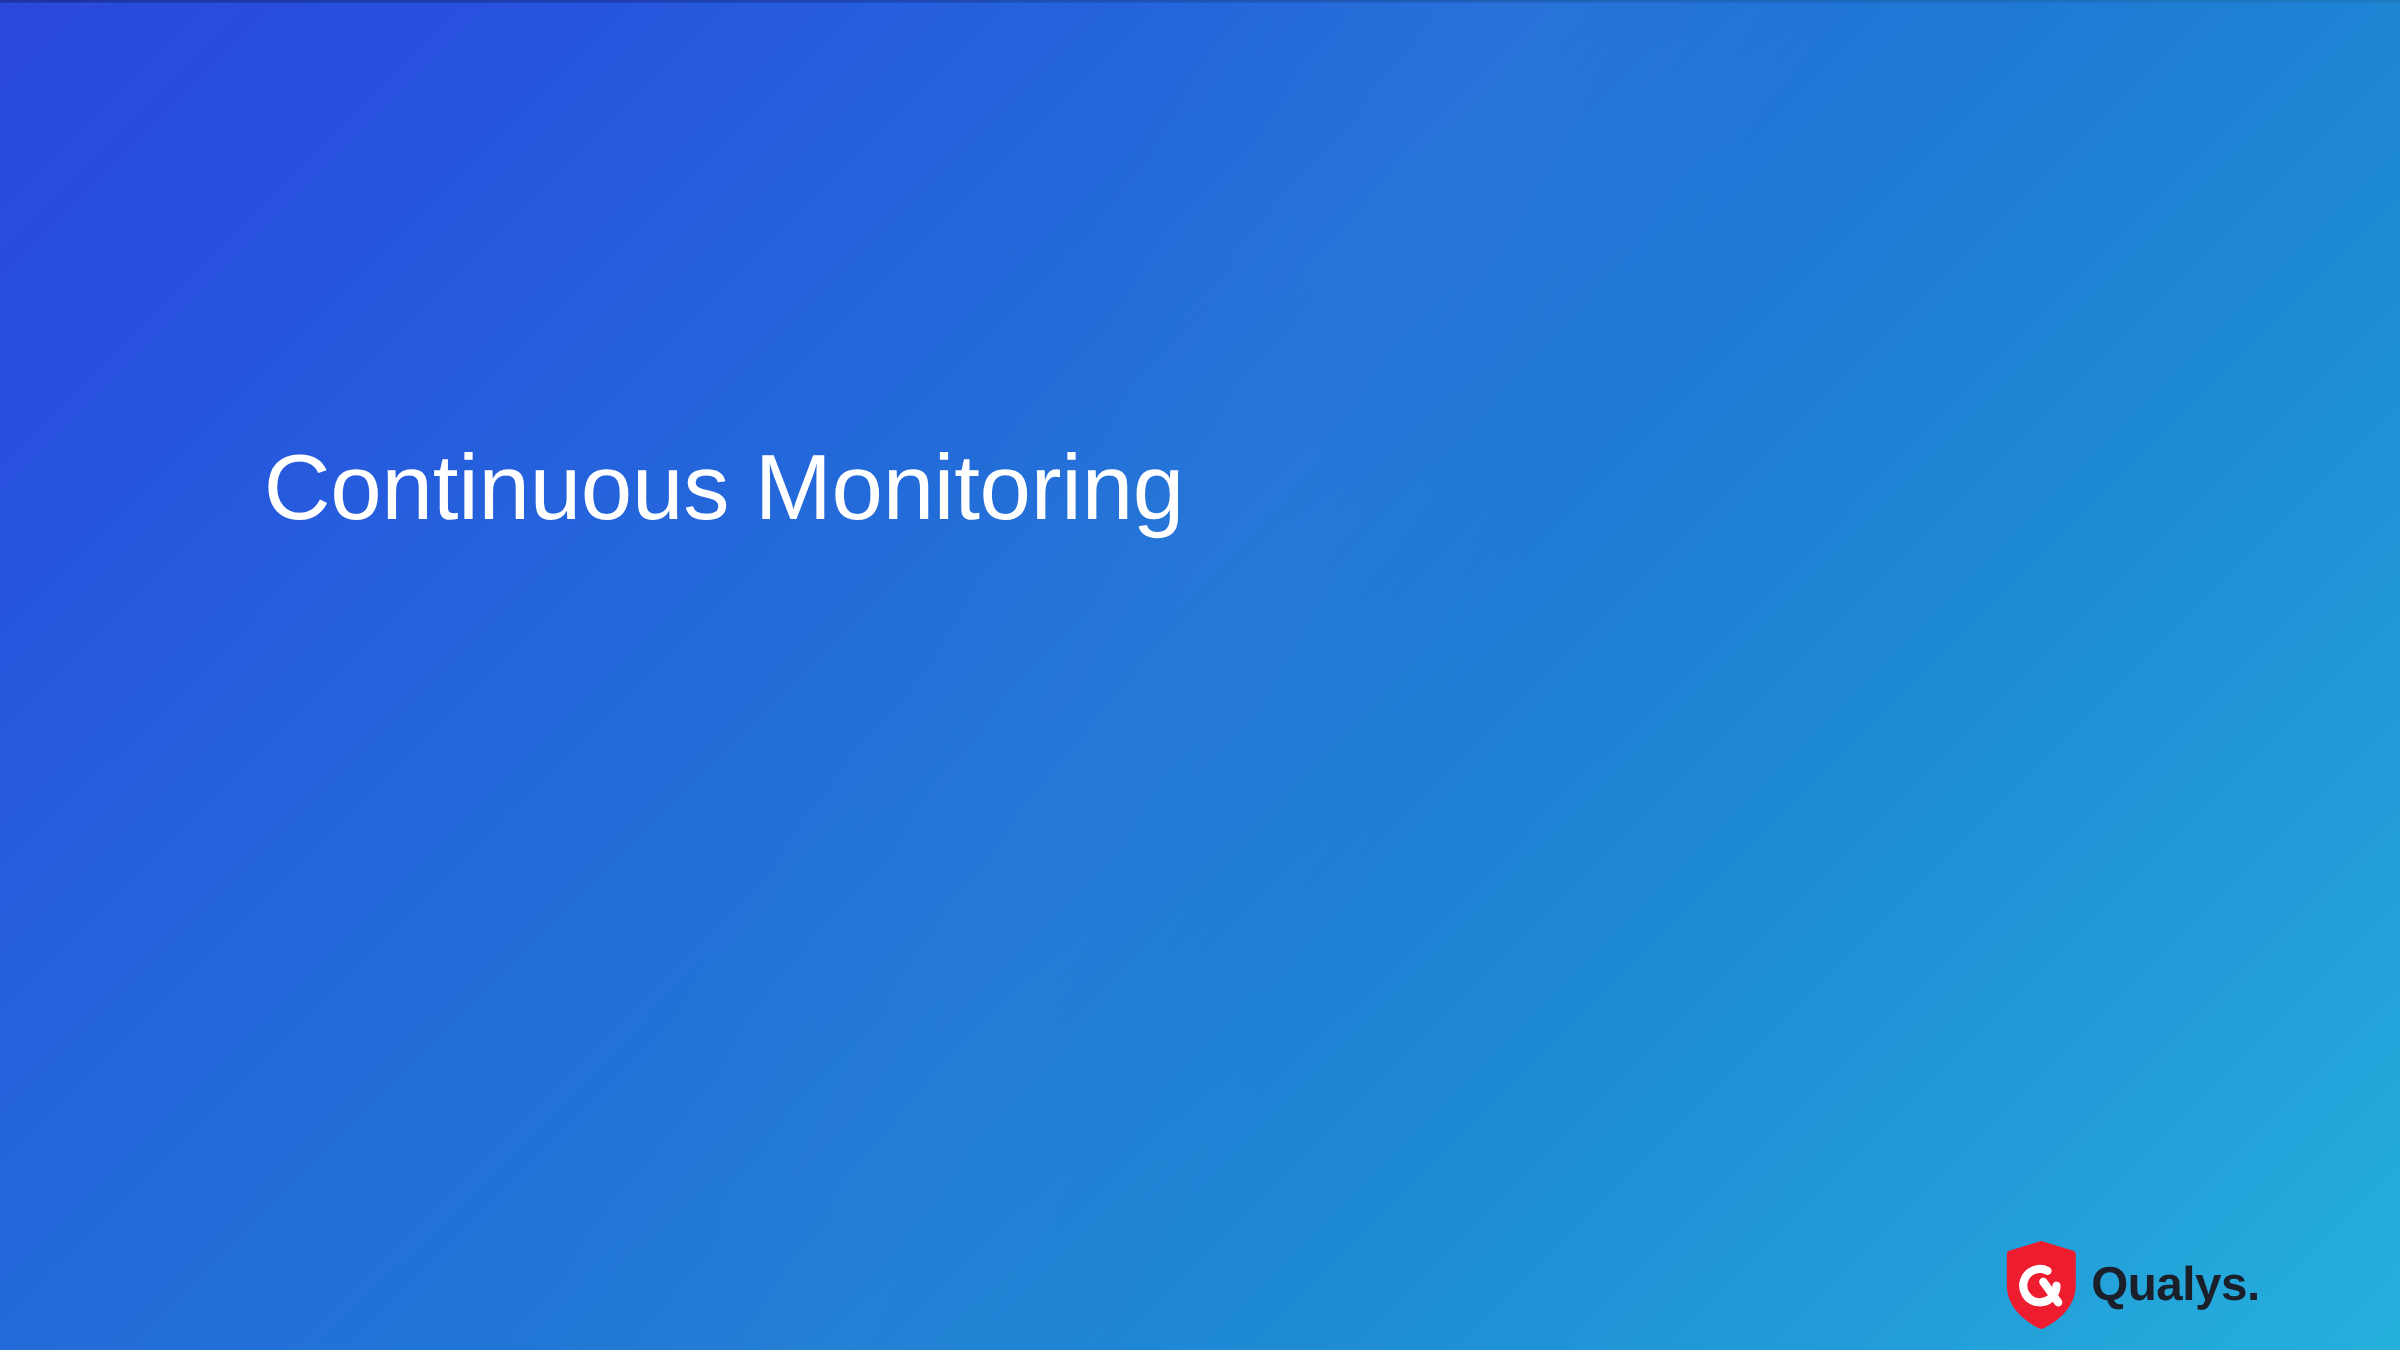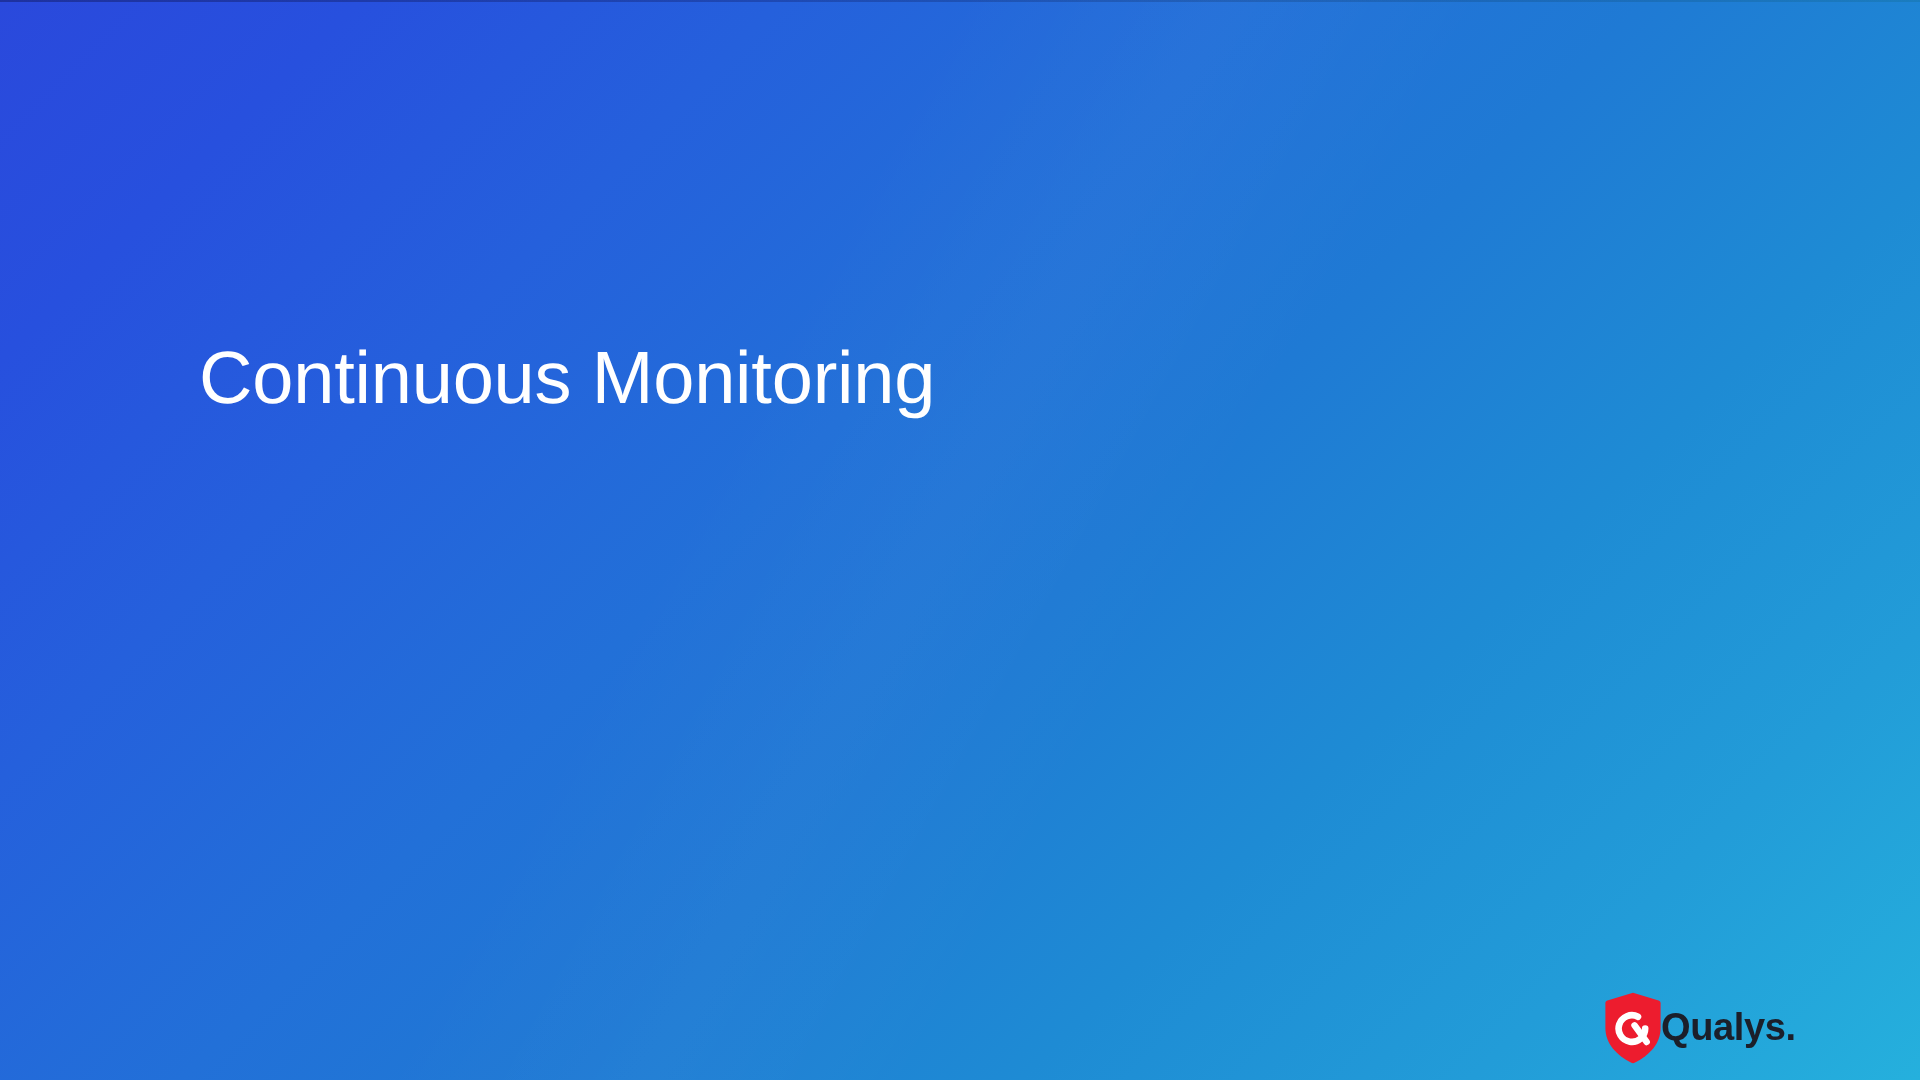--- a/index.html
+++ b/index.html
@@ -51,37 +51,38 @@
       rgba(255,255,255,0.000) 38%,
       rgba(255,255,255,0.022) 49%,
       rgba(255,255,255,0.000) 60%);
     pointer-events: none;
   }
 
   .title {
     position: absolute;
     left: 199px;
     top: 341px;
-    margin: 0;
+    margin: 12px;
     color: #FFFFFF;
     font-size: 74px;
     font-weight: 400;
     line-height: 1.0;
     letter-spacing: -0.2px;
     white-space: nowrap;
     text-rendering: geometricPrecision;
   }
 
   
   .logo {
     position: absolute;
     left: 1605px;
     top: 992px;
     display: flex;
     align-items: center;
+    gap: 12px;
   }
 
   .logo-shield {
     width: 56px;
     height: 72px;
     display: block;
     flex: 0 0 auto;
   }
 
   .logo-wordmark {

